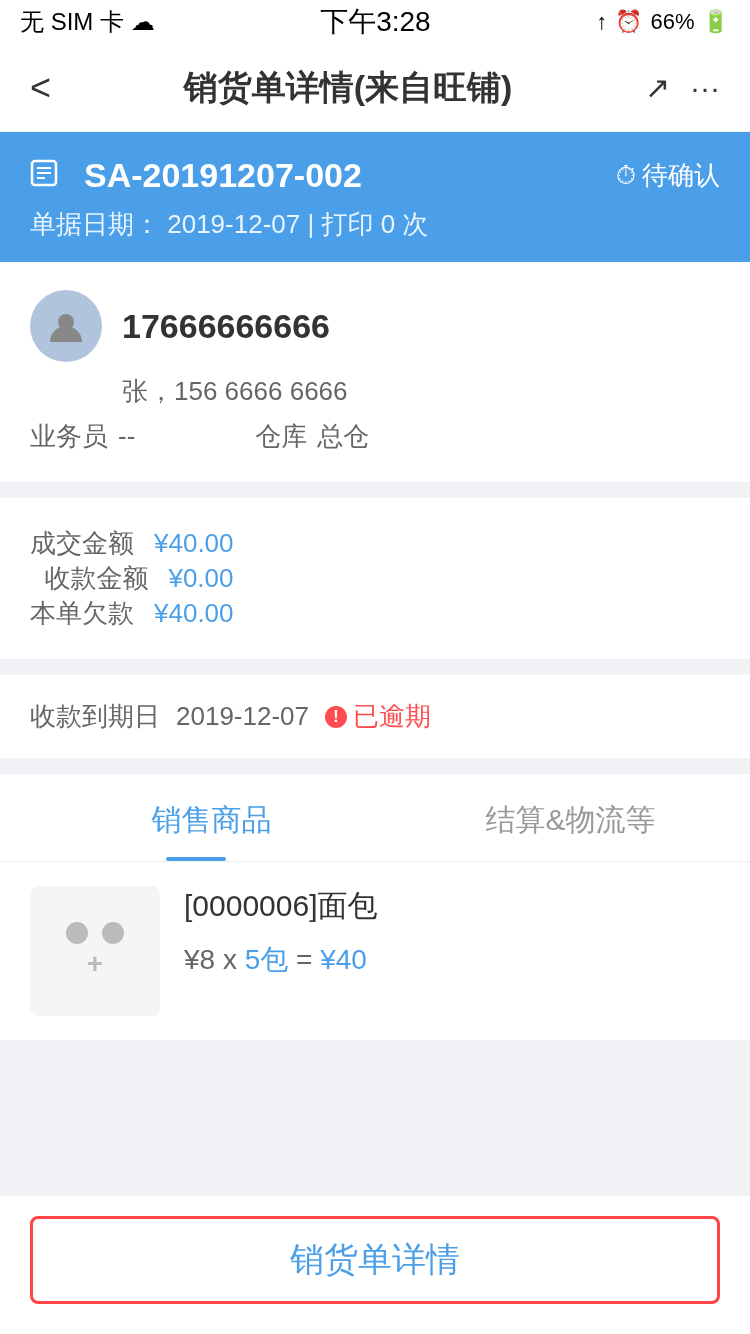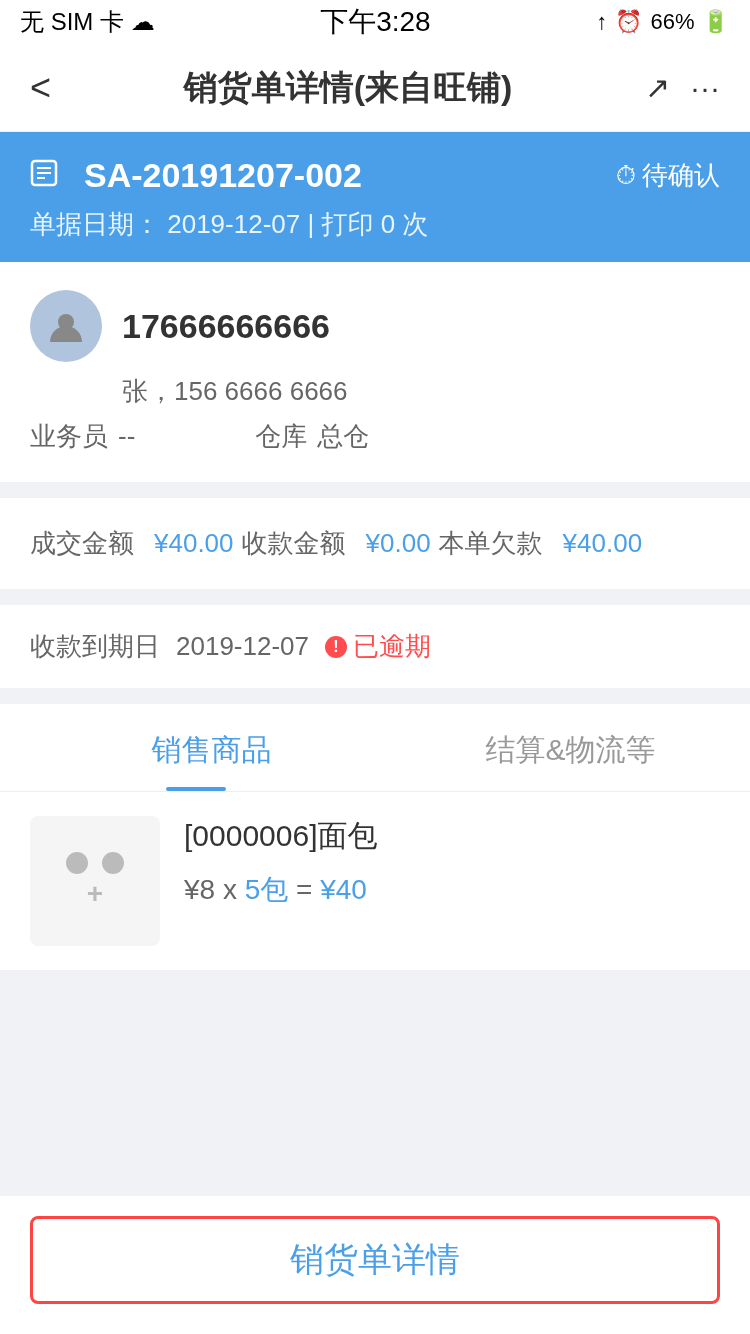--- a/index.html
+++ b/index.html
@@ -163,23 +163,22 @@
       gap: 10px;
       font-size: 26px;
       color: #666;
     }
     .summary-value {
       font-size: 26px;
       color: #333;
     }
     .summary-right {
       display: flex;
-      flex-direction: row;
+      flex-direction: column;
       align-items: flex-end;
-      gap: 8px;
     }
     .summary-row {
       display: flex;
       align-items: center;
       gap: 20px;
       font-size: 26px;
     }
     .summary-label { color: #666; }
     .amount-blue { color: #4a9fe8; font-weight: 500; }
 

